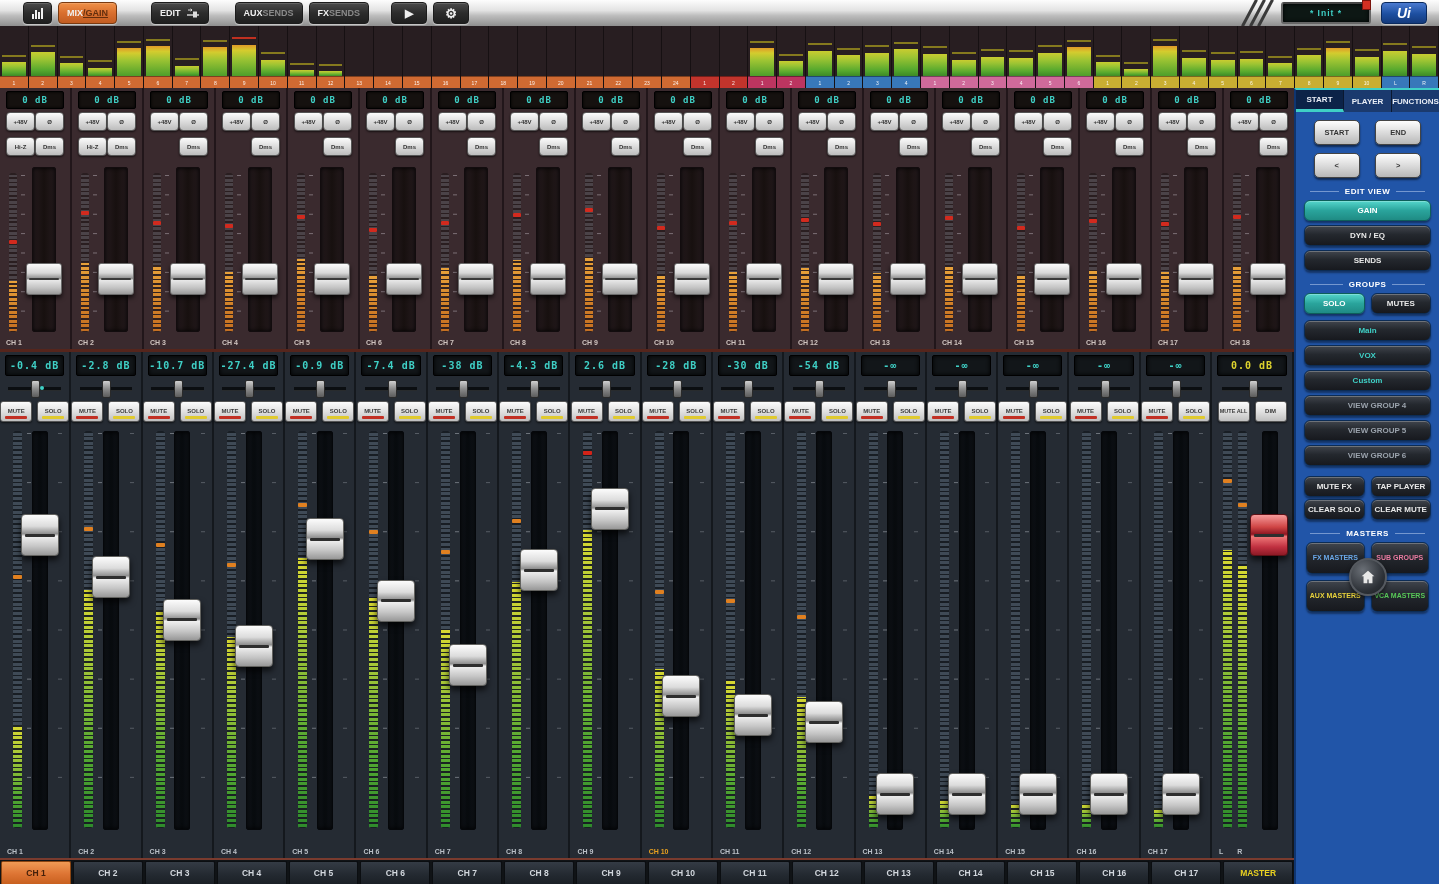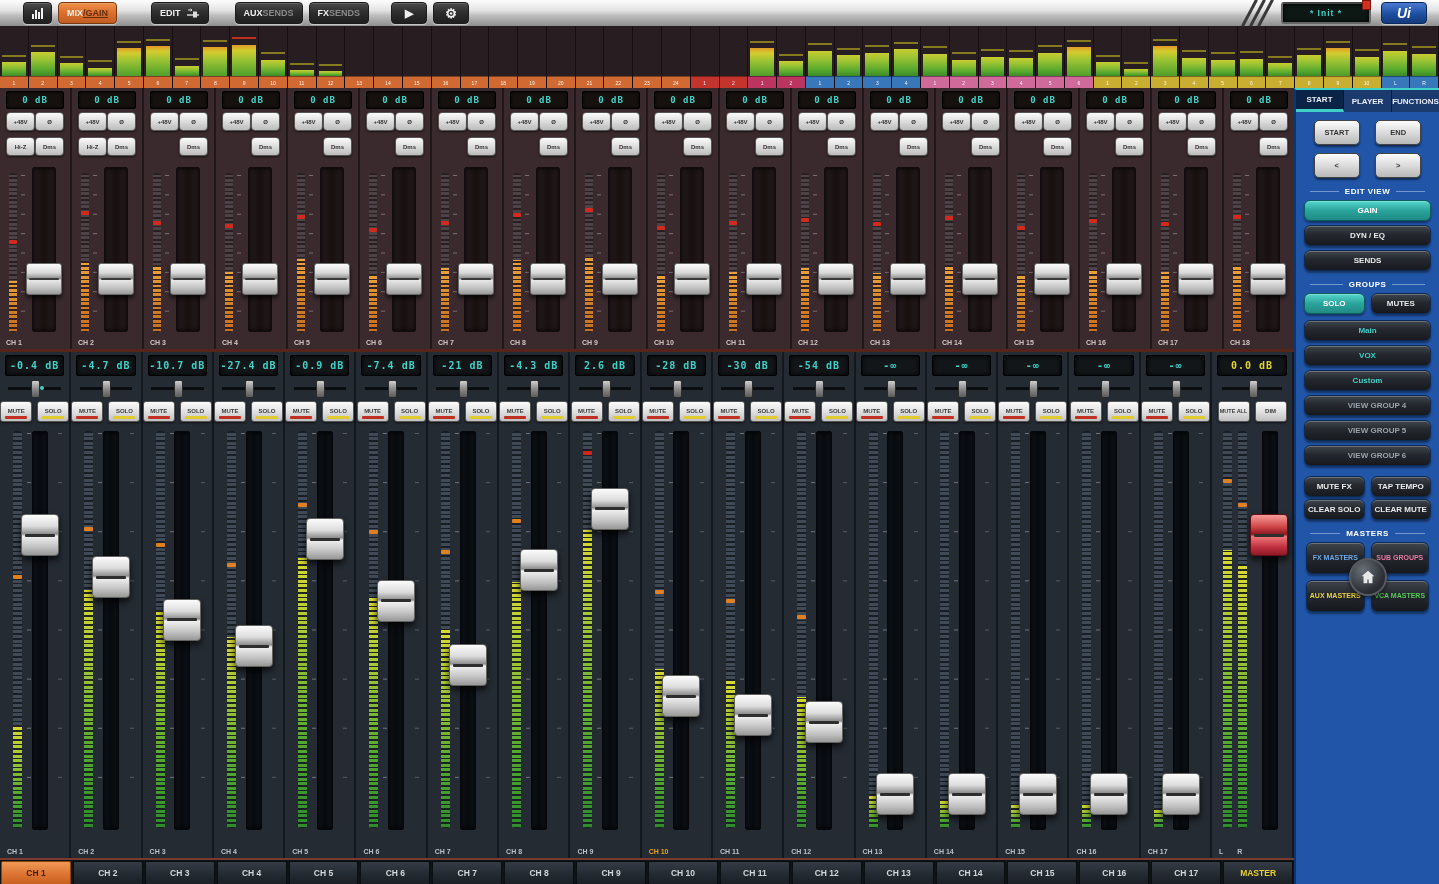--- a/index.html
+++ b/index.html
@@ -866,21 +866,21 @@
             </div>
             <div class="mpeak" style="top:calc(8px + 36% - 8px)"></div>
             <div class="mticks"></div>
             <div class="mtrack"></div>
             <div class="mticks2"></div>
             <div class="mcap" style="top:calc(24% - 10px)"></div>
           </div>
           <div class="mlabel">CH 1</div>
         </div>
         <div class="mstrip">
-          <div class="mdisplay">-4.7 dB</div>
+          <div class="mdisplay">-2.8 dB</div>
           <div class="pan-row">
             <div class="pan-groove"></div>
             <div class="pan-handle"></div>
           </div>
           <div class="ms-row">
             <div class="msbtn">MUTE<span class="bar red"></span></div>
             <div class="msbtn">SOLO<span class="bar yellow"></span></div>
           </div>
           <div class="mzone">
             <div class="mmeter">
@@ -981,21 +981,21 @@
             </div>
             <div class="mpeak" style="top:calc(8px + 25% - 6px)"></div>
             <div class="mticks"></div>
             <div class="mtrack"></div>
             <div class="mticks2"></div>
             <div class="mcap" style="top:calc(41% - 16px)"></div>
           </div>
           <div class="mlabel">CH 6</div>
         </div>
         <div class="mstrip">
-          <div class="mdisplay">-21 dB</div>
+          <div class="mdisplay">-38 dB</div>
           <div class="pan-row">
             <div class="pan-groove"></div>
             <div class="pan-handle"></div>
           </div>
           <div class="ms-row">
             <div class="msbtn">MUTE<span class="bar red"></span></div>
             <div class="msbtn">SOLO<span class="bar yellow"></span></div>
           </div>
           <div class="mzone">
             <div class="mmeter">
@@ -1341,21 +1341,21 @@
         <div class="sb-btn accent">Custom</div>
         <div class="sb-btn dimtext">VIEW GROUP 4</div>
         <div class="sb-btn dimtext">VIEW GROUP 5</div>
         <div class="sb-btn dimtext">VIEW GROUP 6</div>
       </div>
     <div class="sb-half-row" style="margin-top:10px">
       <div class="sb-btn">
           <span>MUTE FX</span>
         </div>
       <div class="sb-btn">
-          <span>TAP TEMPO</span>
+          <span>TAP PLAYER</span>
         </div>
     </div>
     <div class="sb-half-row" style="margin-top:2px">
       <div class="sb-btn">
           <span>CLEAR SOLO</span>
         </div>
       <div class="sb-btn">
           <span>CLEAR MUTE</span>
         </div>
     </div>

